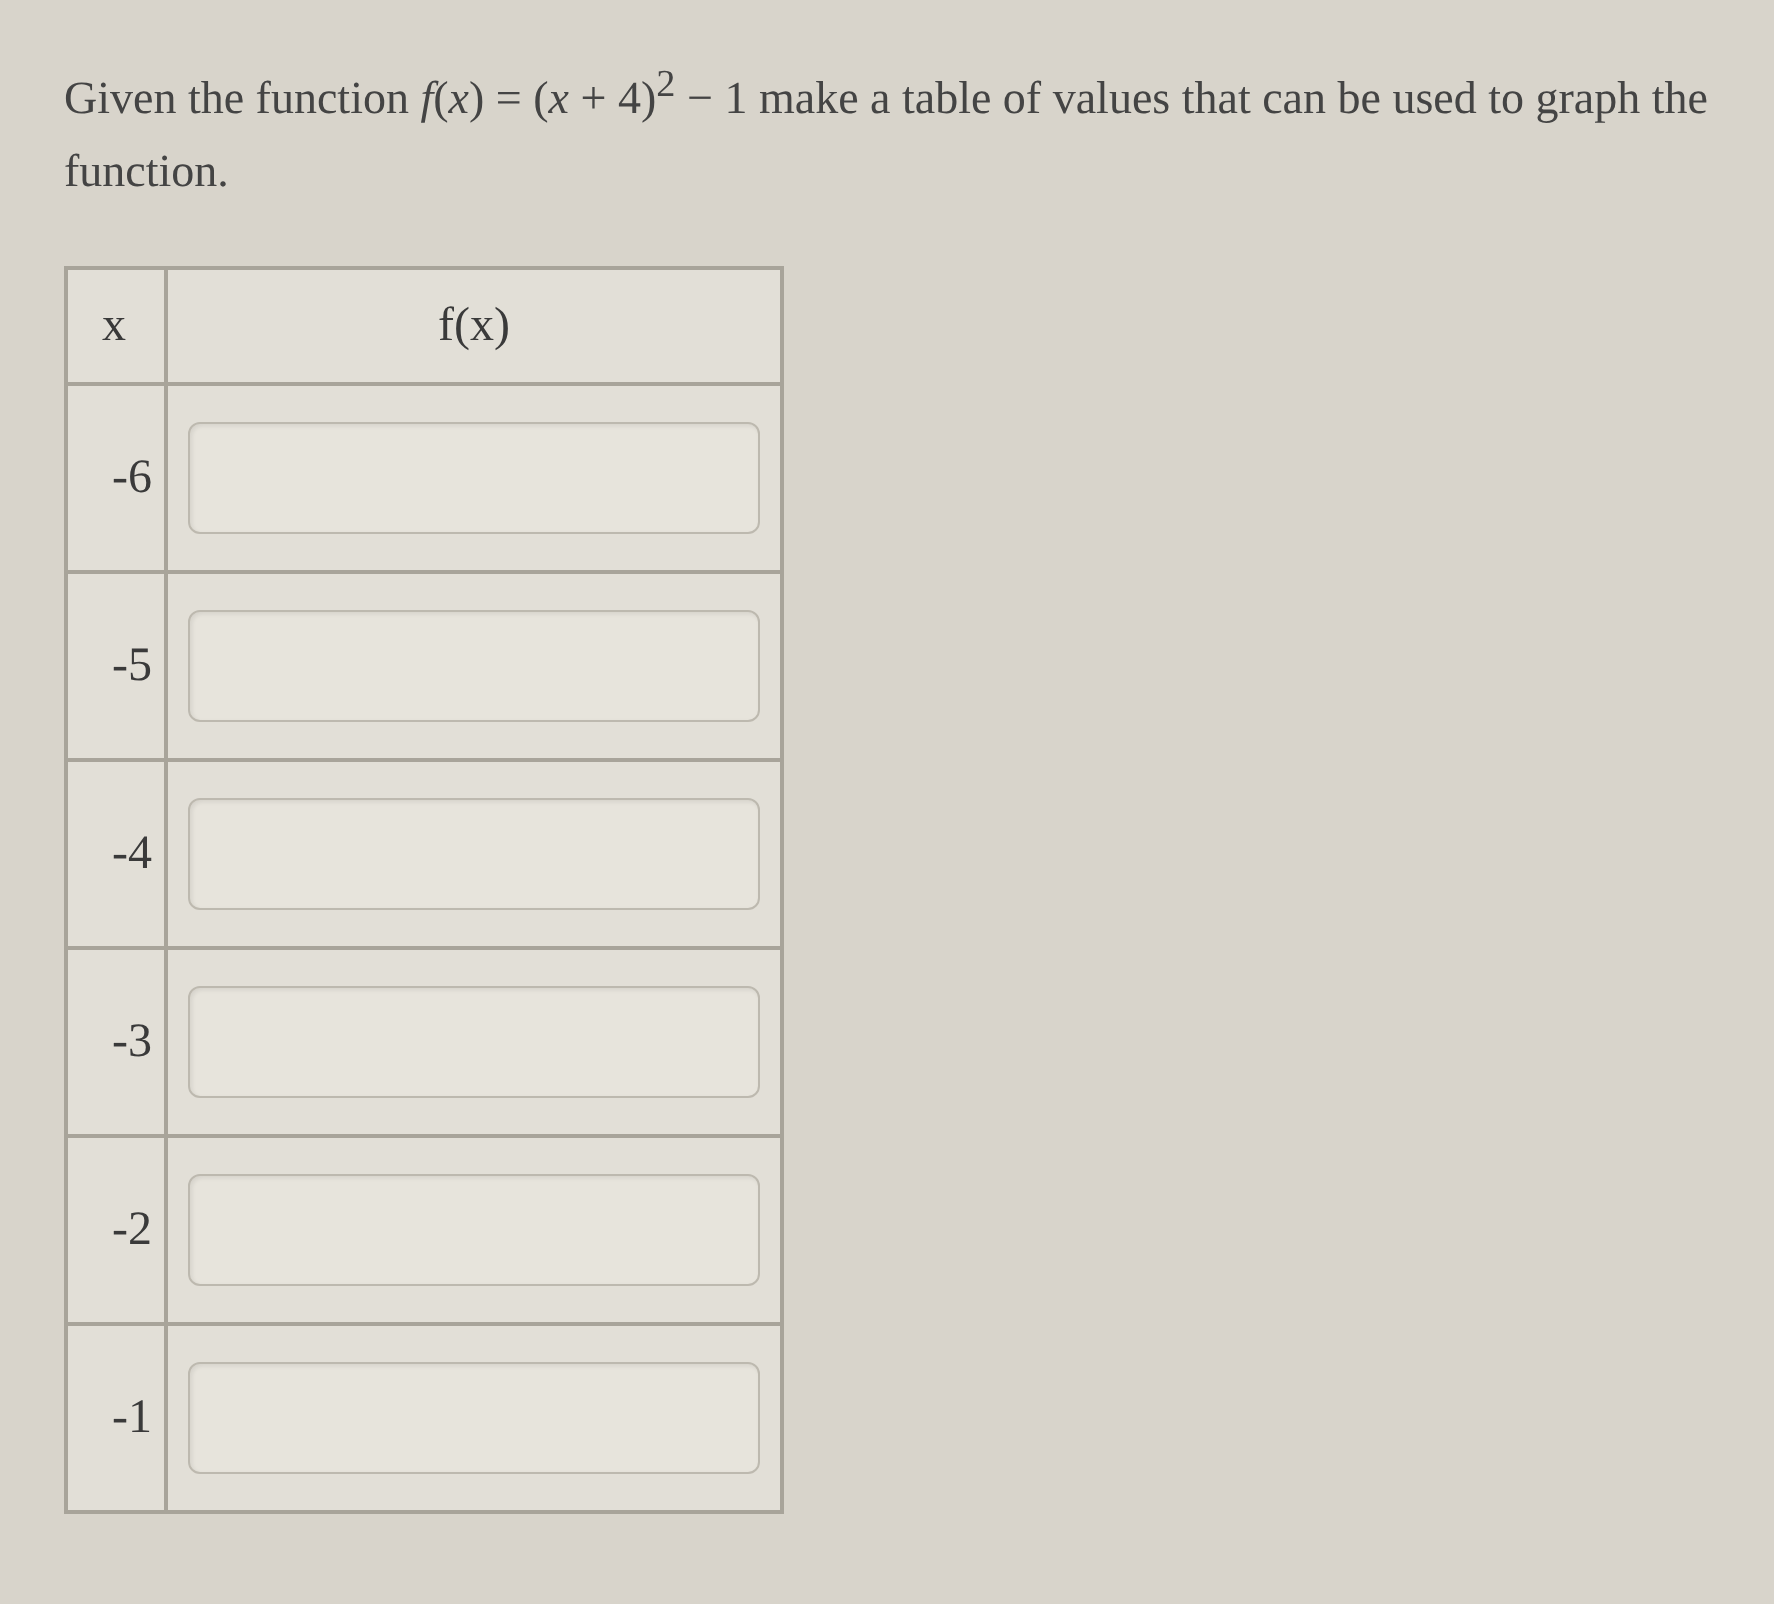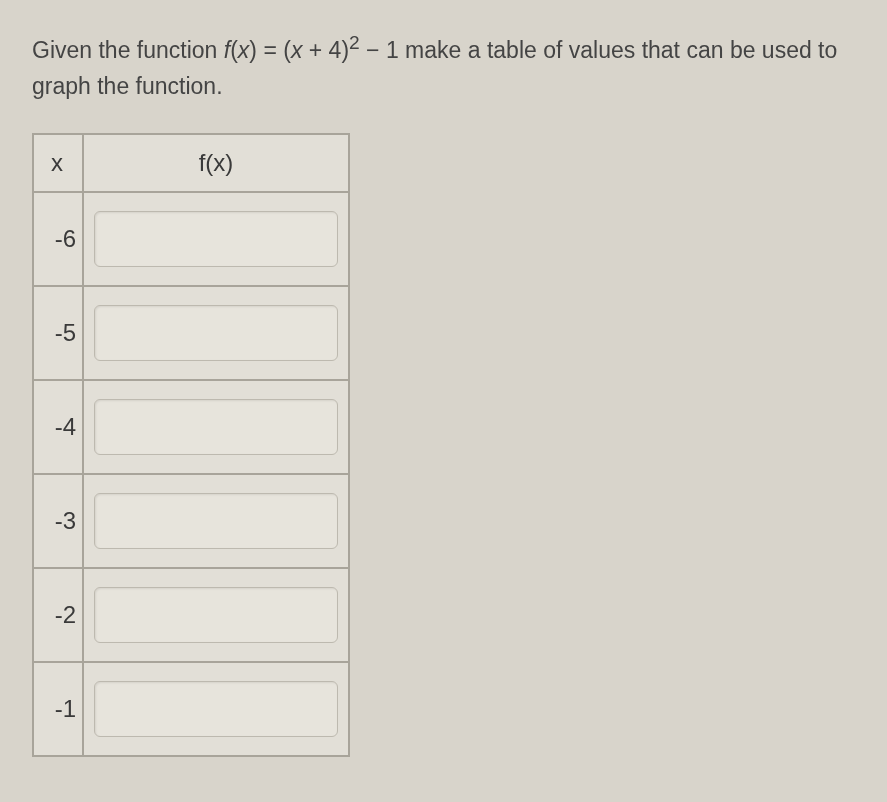--- a/index.html
+++ b/index.html
@@ -1,18 +1,19 @@
 <!DOCTYPE html>
 <html><head>
   <meta charset="utf-8">
   <style>
     * {
       box-sizing: border-box;
       margin: 0;
       padding: 0;
+      font-family: Liberation Serif, serif;
     }
     body {
       font-family: Arial, Helvetica, sans-serif;
       background: #d8d4cb;
       padding: 28px 32px;
       width: 887px;
       height: 802px;
       color: #3a3a3a;
     }
     .prompt {
@@ -48,21 +49,21 @@
       color: #3a3a3a;
     }
     .header-row .cell-x,
     .header-row .cell-fx {
       min-height: 56px;
     }
     .header-row .cell-x {
       justify-content: center;
     }
     .cell-fx {
-      width: 264px;
+      width: 306px;
       min-height: 92px;
       display: flex;
       align-items: center;
       justify-content: center;
       padding: 8px 10px;
       font-size: 24px;
       color: #3a3a3a;
     }
     .header-label {
       font-size: 24px;

